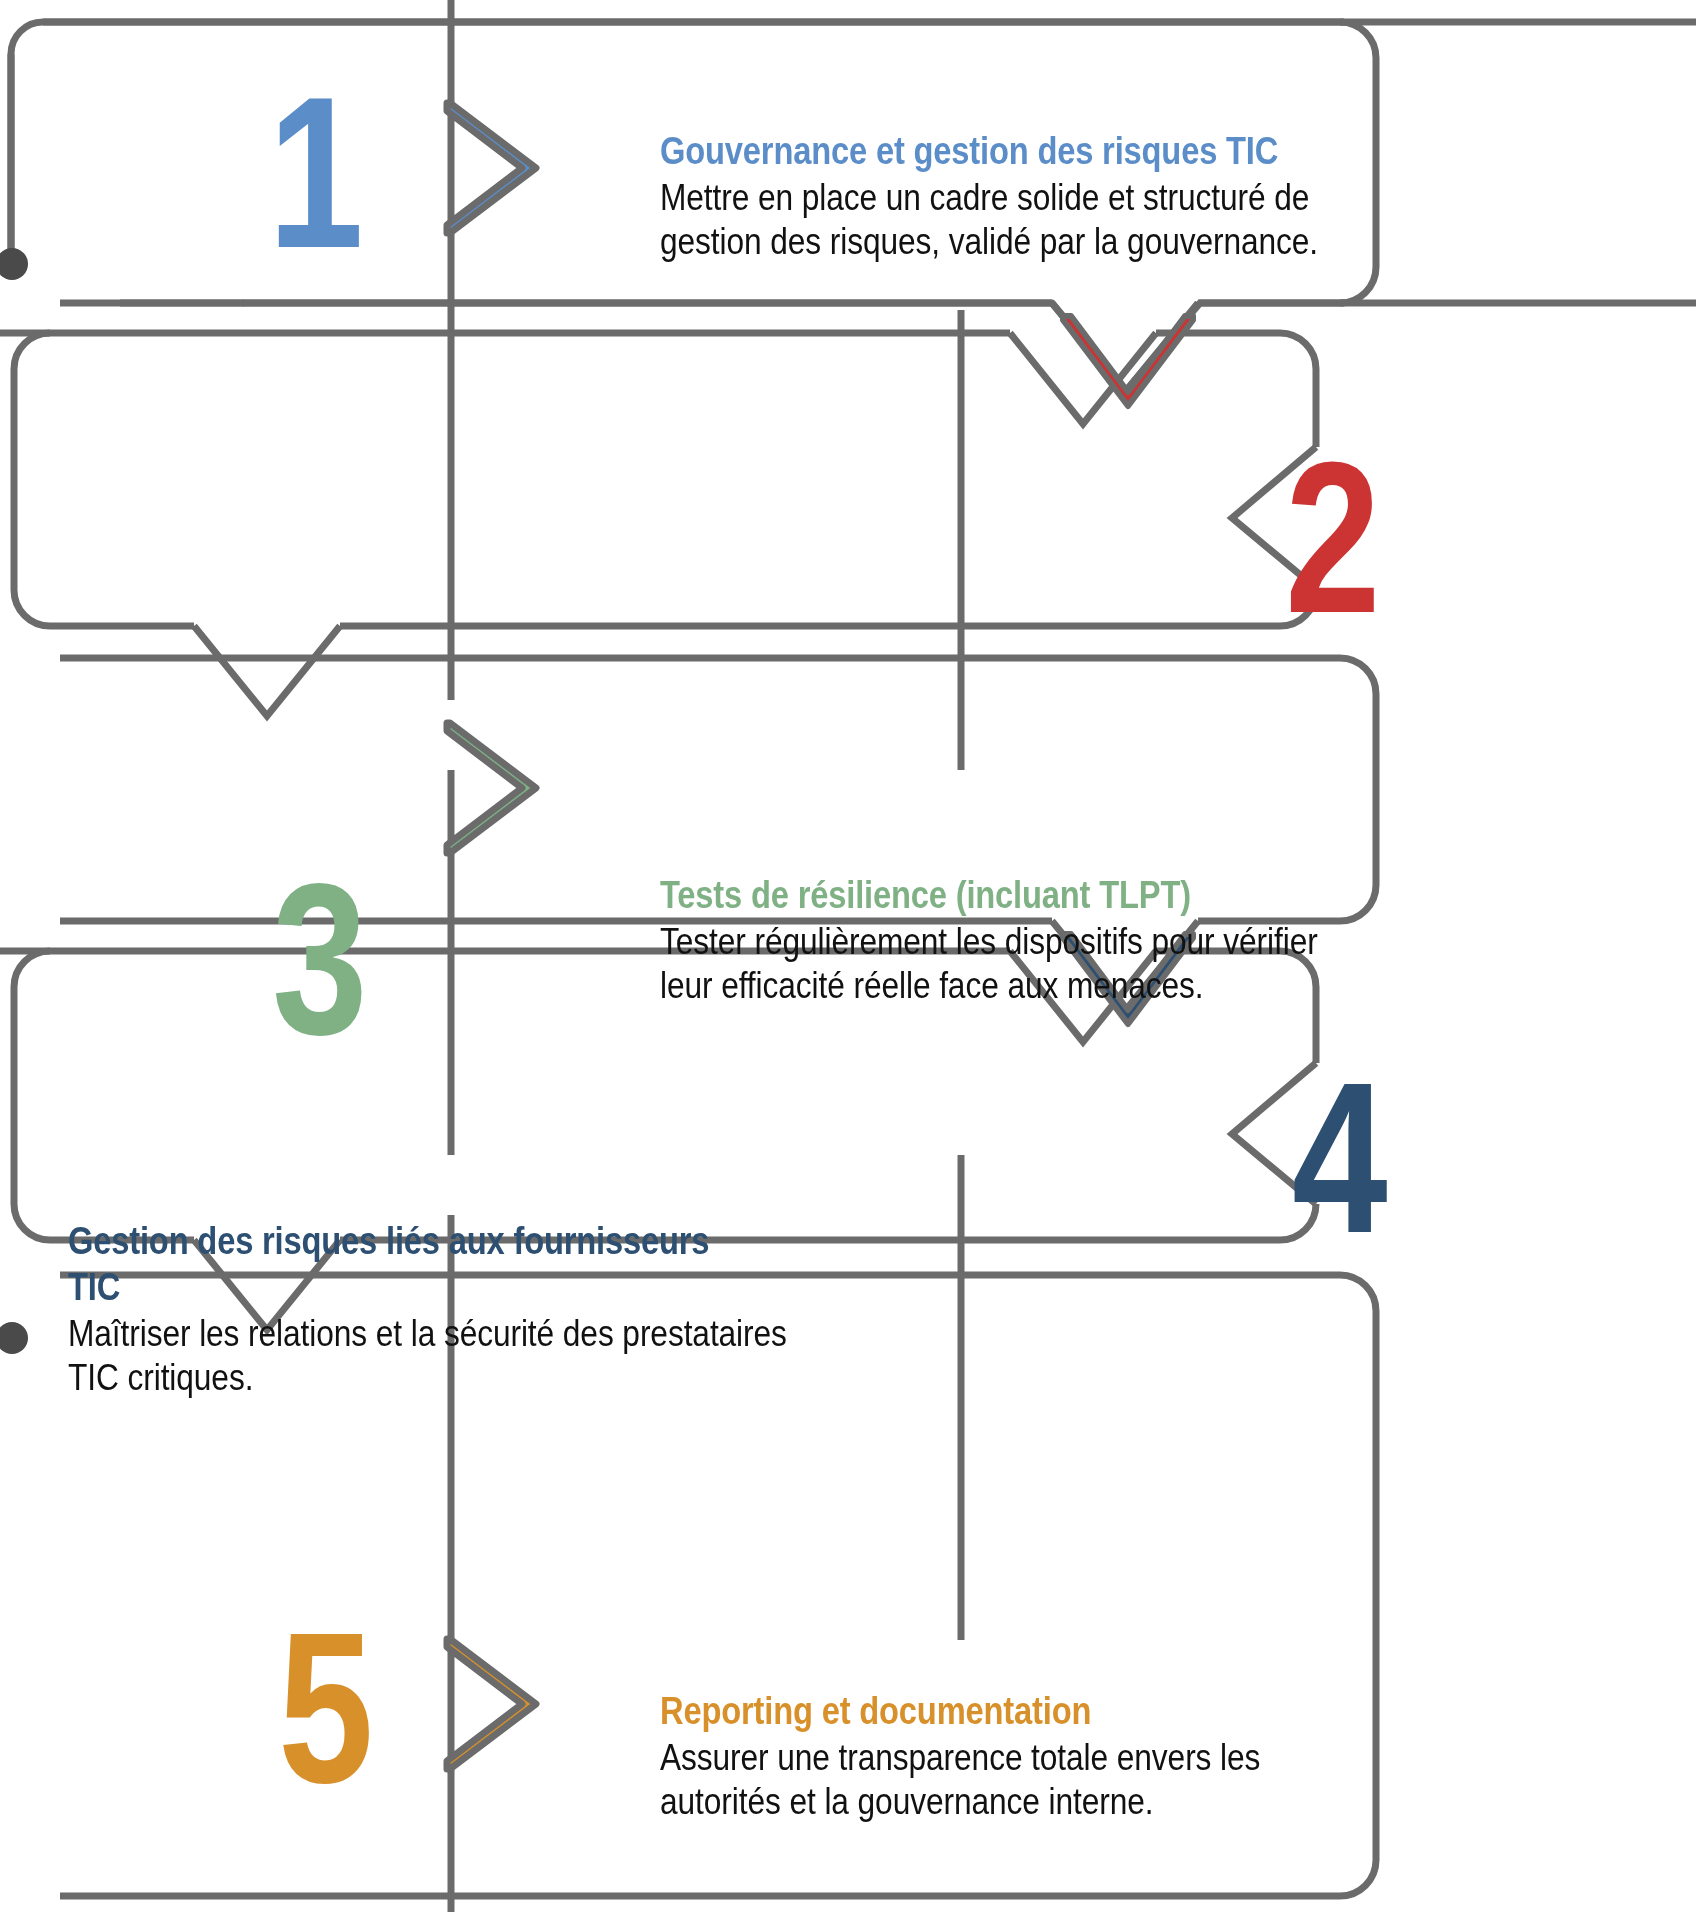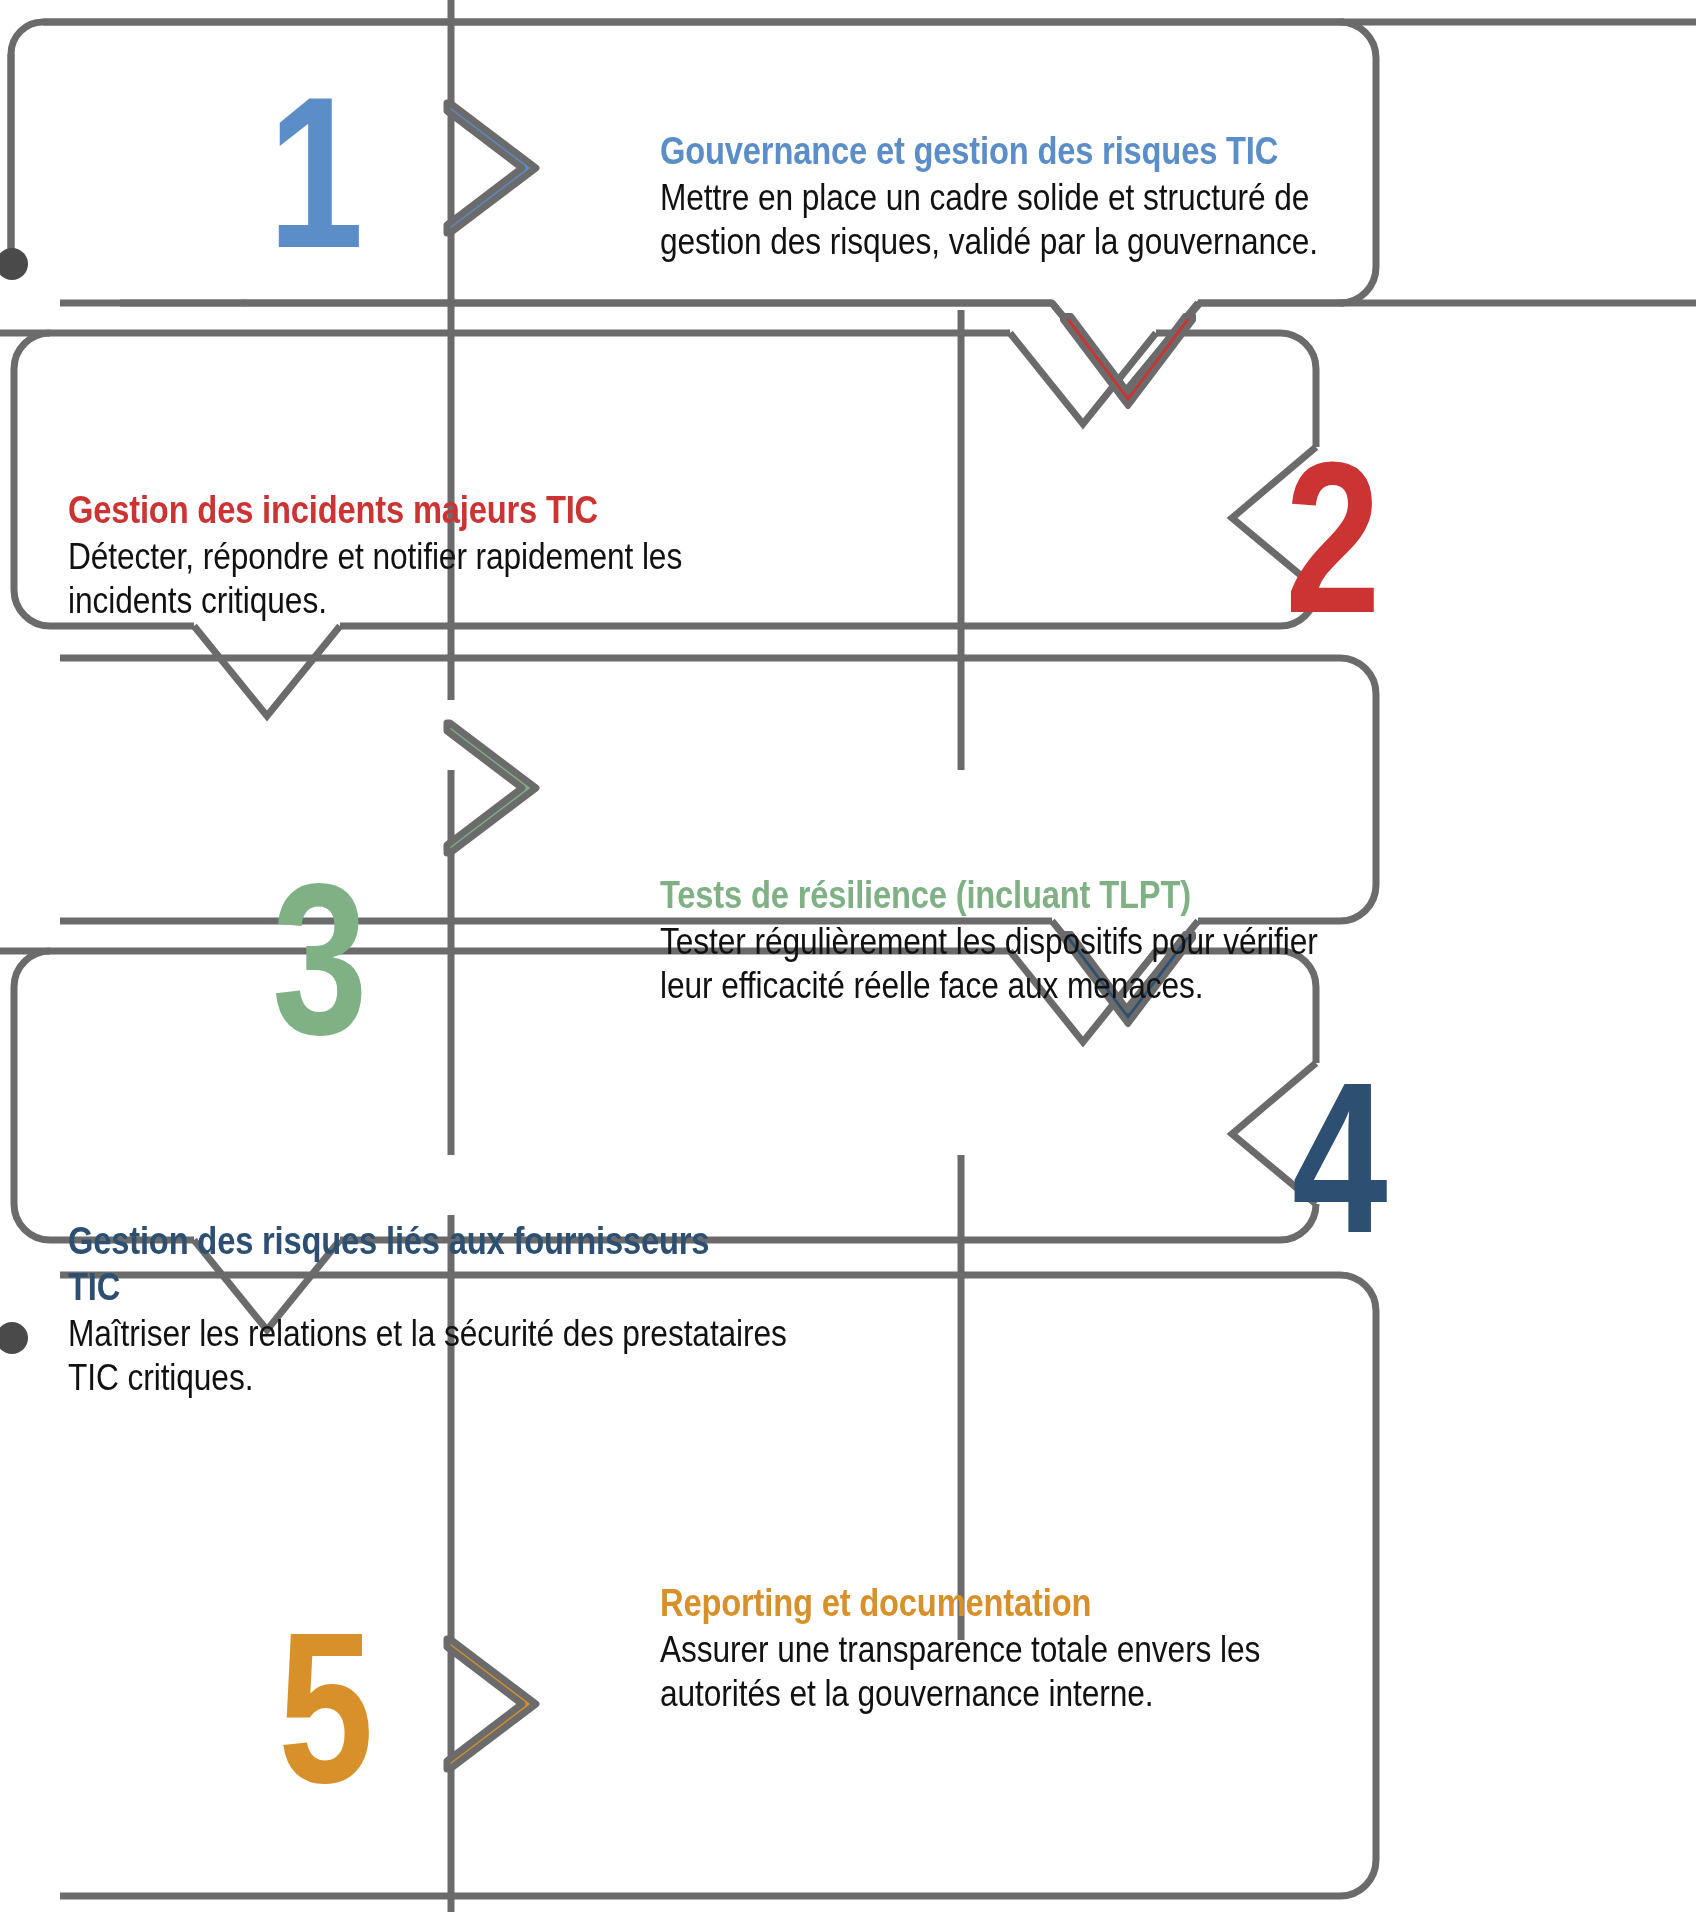--- a/index.html
+++ b/index.html
@@ -157,41 +157,36 @@
   </svg>
 
   <div class="num" style="left:268px; top:75px; color:#5b8dc8;">1</div>
   <div class="txtblock" style="left:660px; top:112px; width:960px;margin-top:16px;">
     <p class="ttl" style="color:#5b8dc8;">Gouvernance et gestion des risques TIC</p>
     <p class="dsc">Mettre en place un cadre solide et structuré de
 gestion des risques, validé par la gouvernance.</p>
   </div>
 
   <div class="num" style="left:1285px; top:440px; color:#cc3333;">2</div>
-  <div class="txtblock" style="left:68px; top:487px; width:960px;">
-    <p class="ttl" style="color:#cc3333;">Gestion des incidents majeurs TIC</p>
-    <p class="dsc">Détecter, répondre et notifier rapidement les
-incidents critiques.</p>
-  </div>
 
   <div class="num" style="left:272px; top:862px; color:#7fb185;">3</div>
   <div class="txtblock" style="left:660px; top:872px; width:960px;">
     <p class="ttl" style="color:#7fb185;">Tests de résilience (incluant TLPT)</p>
     <p class="dsc">Tester régulièrement les dispositifs pour vérifier
 leur efficacité réelle face aux menaces.</p>
   </div>
 
   <div class="num" style="left:1292px; top:1060px; color:#2c4f72;">4</div>
   <div class="txtblock" style="left:68px; top:1218px; width:980px;">
     <p class="ttl" style="color:#2c4f72;">Gestion des risques liés aux fournisseurs
 TIC</p>
     <p class="dsc">Maîtriser les relations et la sécurité des prestataires
 TIC critiques.</p>
   </div>
 
   <div class="num" style="left:278px; top:1610px; color:#d8902a;">5</div>
-  <div class="txtblock" style="left:660px; top:1580px; width:960px;">
+  <div class="txtblock" style="left:660px; top:1688px; width:960px;">
     <p class="ttl" style="color:#d8902a;">Reporting et documentation</p>
     <p class="dsc">Assurer une transparence totale envers les
 autorités et la gouvernance interne.</p>
   </div>
 
 </div>
 
 </body></html>

